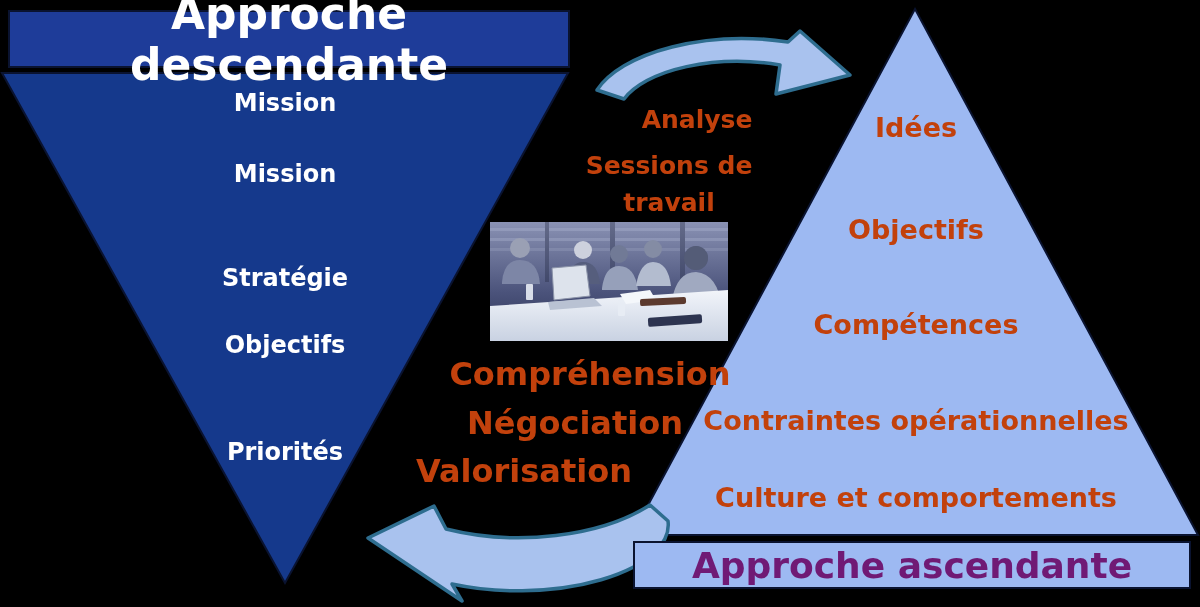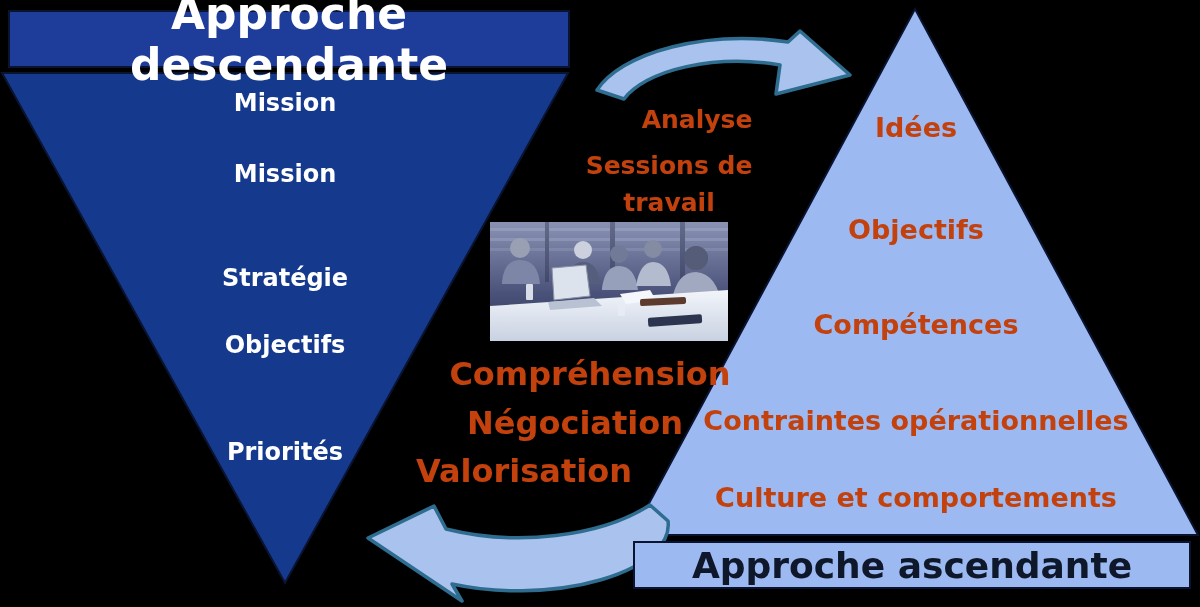--- a/index.html
+++ b/index.html
@@ -7,21 +7,21 @@
     position:relative;width:1200px;height:607px;background:#000;overflow:hidden;
     font-family:"DejaVu Sans","Liberation Sans",sans-serif;font-weight:bold;
   }
   .abs{position:absolute;}
   svg{display:block;}
   
   .bar{display:flex;align-items:center;justify-content:center;text-align:center;}
   .bar-topdown{left:8px;top:10px;width:562px;height:58px;background:#1e3c99;
     color:#fff;font-size:44px;border:2px solid #0a1330;box-sizing:border-box;}
   .bar-bottomup{left:633px;top:541px;width:558px;height:48px;background:#9db9f2;
-    color:#0f172a;font-size:36px;border:2px solid #0a1330;box-sizing:border-box;}
+    color:#701a75;font-size:36px;border:2px solid #0a1330;box-sizing:border-box;}
   
   .tri-label{transform:translateX(-50%);white-space:nowrap;text-align:center;}
   .left-label{color:#ffffff;font-size:24px;left:285px;}
   .right-label{color:#c2410c;font-size:27px;left:916px;text-align:right;}
   
   .center-label{color:#c2410c;white-space:nowrap;transform:translateX(-50%);}
   .center-top{font-size:25px;}
   .center-bottom{font-size:32px;}
   .wrapbox{transform:none;white-space:normal;text-align:center;line-height:37px;}
   .photo-frame{left:490px;top:222px;width:238px;height:119px;}

